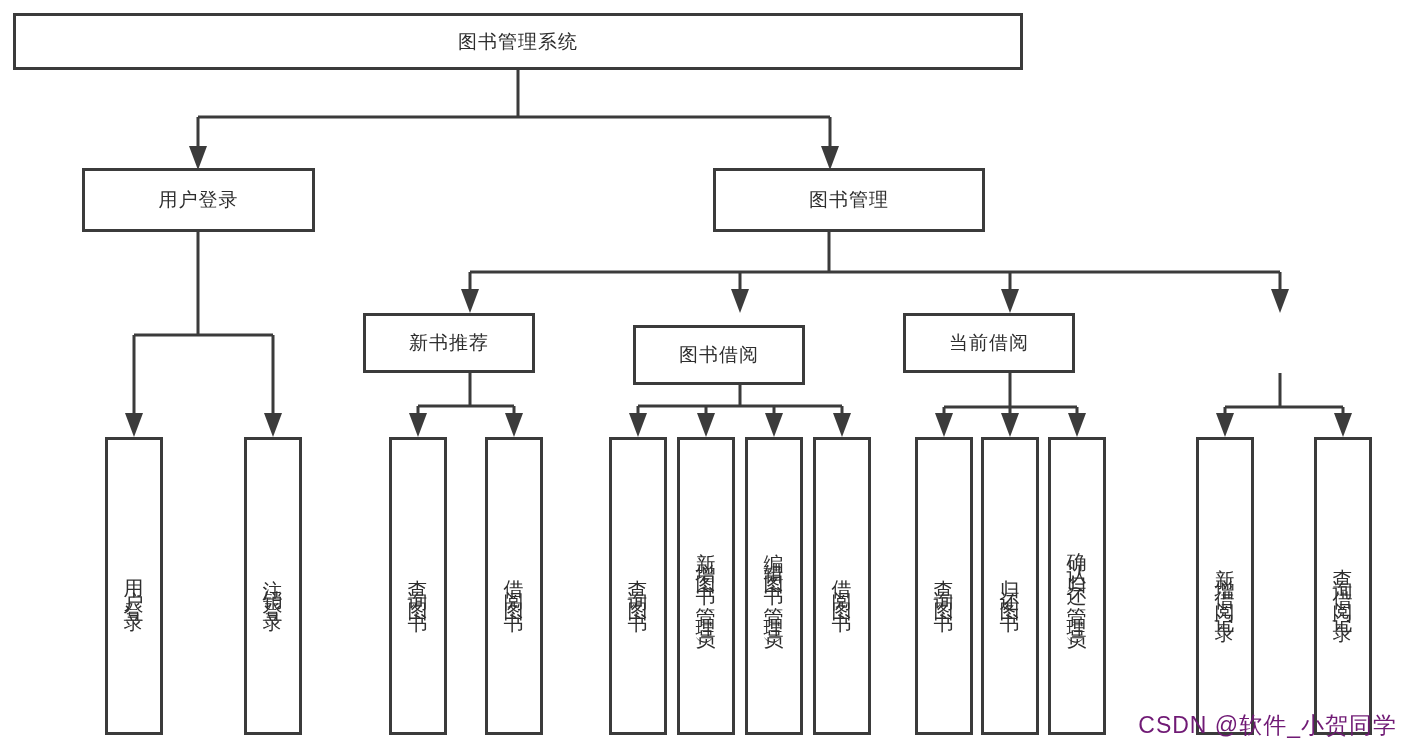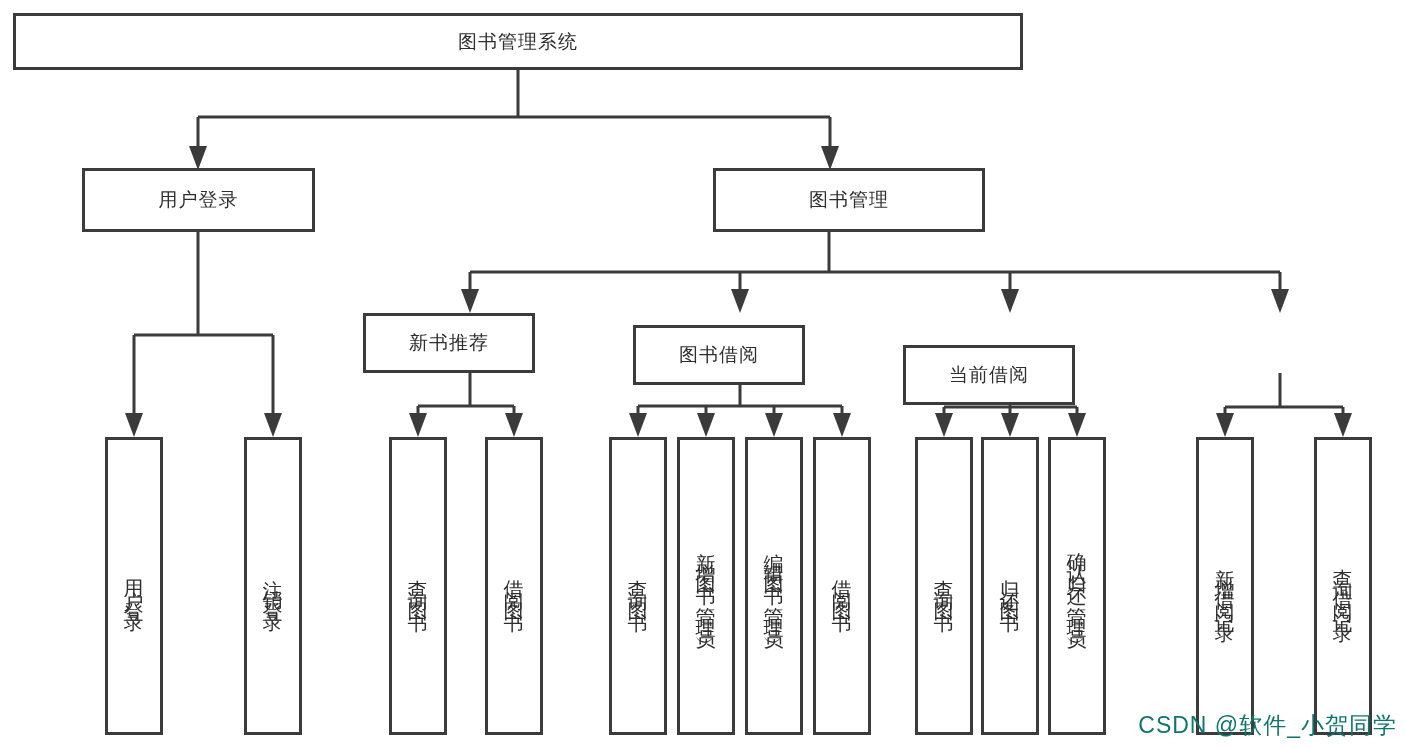--- a/index.html
+++ b/index.html
@@ -29,21 +29,21 @@
     text-align: center;
   }
   .node.h { font-size: 19px; letter-spacing: 1px; }
   .node.root { left: 13px; top: 13px; width: 1010px; height: 57px; }
   .node.l2 { top: 168px; height: 64px; }
   .node.l2.a { left: 82px;  width: 233px; }
   .node.l2.b { left: 713px; width: 272px; }
   .node.l3 { top: 313px; height: 60px; width: 172px; text-align: center; }
   .node.l3.p1 { left: 363px; }
   .node.l3.p2 { left: 633px; margin-top: 12px; }
-  .node.l3.p3 { left: 903px; margin-top: 32px; }
+  .node.l3.p3 { left: 903px; }
   .node.l3.p4 { left: 1173px; }
   .node.leaf {
     top: 437px; height: 298px; width: 58px;
     writing-mode: vertical-rl;
     text-orientation: mixed;
     font-size: 20px;
     letter-spacing: 11px;
     line-height: 1;
   }
   .leaf.x1  { left: 105px; }  .leaf.x2  { left: 244px; }
@@ -51,21 +51,21 @@
   .leaf.x5  { left: 609px; }  .leaf.x6  { left: 677px; }
   .leaf.x7  { left: 745px; }  .leaf.x8  { left: 813px; }
   .leaf.x9  { left: 915px; }  .leaf.x10 { left: 981px; }
   .leaf.x11 { left: 1048px; } .leaf.x12 { left: 1196px; }
   .leaf.x13 { left: 1314px; }
   .watermark {
     position: absolute;
     right: 8px;
     bottom: 6px;
     font-size: 23px;
-    color: #0f766e;
+    color: #701a75;
     letter-spacing: 1px;
     white-space: nowrap;
     z-index: 5;
   }
 </style>
 </head>
 <body>
 
 <div class="canvas">
 

